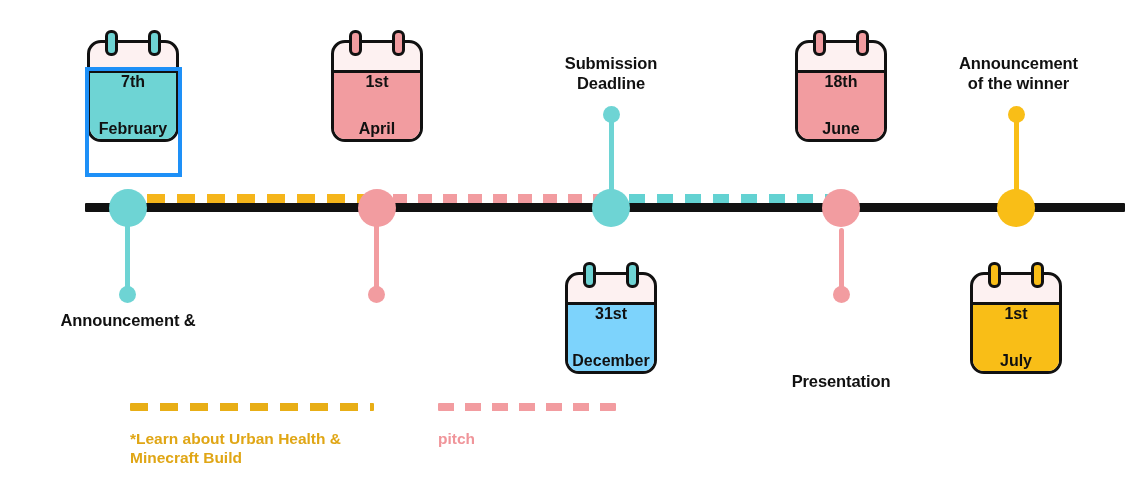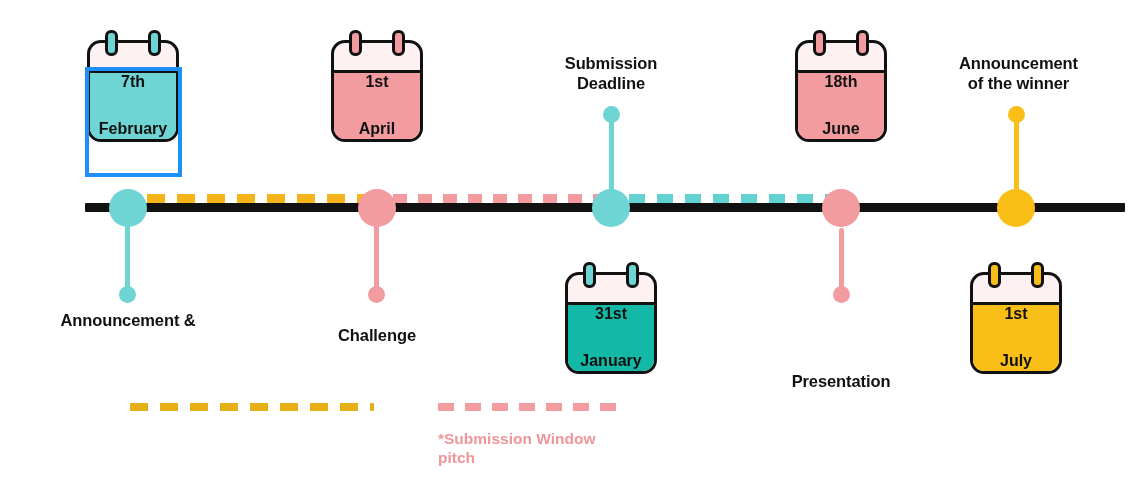--- a/index.html
+++ b/index.html
@@ -201,23 +201,23 @@
         <div class="cal-text">18th</div>
         <div class="cal-text">June</div>
       </div>
     </div>
   </div>
 
   <div class="calendar" style="left:565px; top:262px;">
     <div class="ring l" style="background:#6ED4D4;"></div>
     <div class="ring r" style="background:#6ED4D4;"></div>
     <div class="cal-body">
-      <div class="cal-fill" style="background:#14b8a6;">
+      <div class="cal-fill" style="background:#7dd3fc;">
         <div class="cal-text">31st</div>
-        <div class="cal-text">January</div>
+        <div class="cal-text">December</div>
       </div>
     </div>
   </div>
 
   <div class="calendar" style="left:970px; top:262px;">
     <div class="ring l" style="background:#F9BE17;"></div>
     <div class="ring r" style="background:#F9BE17;"></div>
     <div class="cal-body">
       <div class="cal-fill" style="background:#F9BE17;">
         <div class="cal-text">1st</div>
@@ -242,21 +242,20 @@
   <div class="stem-cap" style="left:119px; top:286px; background:#6ED4D4;"></div>
   <div class="dot dot-lg" style="left:109px; top:189px; background:#6ED4D4;"></div>
   <div class="label" style="left:18px; top:310px; width:220px;">
     <div>Announcement &amp;</div>
   </div>
 
   <div class="stem" style="left:374px; top:218px; height:72px; background:#F29CA0;"></div>
   <div class="stem-cap" style="left:368px; top:286px; background:#F29CA0;"></div>
   <div class="dot dot-lg" style="left:358px; top:189px; background:#F29CA0;"></div>
   <div class="label" style="left:277px; top:325px; width:200px;">
-    <div>Challenge</div>
   </div>
 
   <div class="stem" style="left:609px; top:115px; height:82px; background:#6ED4D4;"></div>
   <div class="stem-cap" style="left:603px; top:106px; background:#6ED4D4;"></div>
   <div class="dot dot-lg" style="left:592px; top:189px; background:#6ED4D4;"></div>
   <div class="label" style="left:516px; top:53px; width:190px;">
     <div>Submission</div>
     <div>Deadline</div>
   </div>
 
@@ -275,28 +274,31 @@
     <div>Announcement</div>
     <div>of the winner</div>
   </div>
 
   <div class="legend">
 
     <div class="legend-item" style="left:0px; width:250px;">
       <div class="legend-dash" style="width:244px;
            background-image:linear-gradient(to right,#E8AE16 0 18px, rgba(0,0,0,0) 18px 30px);
            background-size:30px 8px;"></div>
+      <div class="legend-text" style="color:#E0A615;">
+        <div>*Learn about Urban Health &amp;</div>
+        <div>Minecraft Build</div>
+      </div>
     </div>
 
     <div class="legend-item" style="left:308px; width:220px;">
       <div class="legend-dash" style="width:178px;
            background-image:linear-gradient(to right,#F29CA0 0 16px, rgba(0,0,0,0) 16px 27px);
            background-size:27px 8px;"></div>
       <div class="legend-text" style="color:#F0959A;">
-        <div>*Submission Window</div>
         <div>pitch</div>
       </div>
     </div>
 
 
   </div>
 
 </div>
 
 </body></html>

